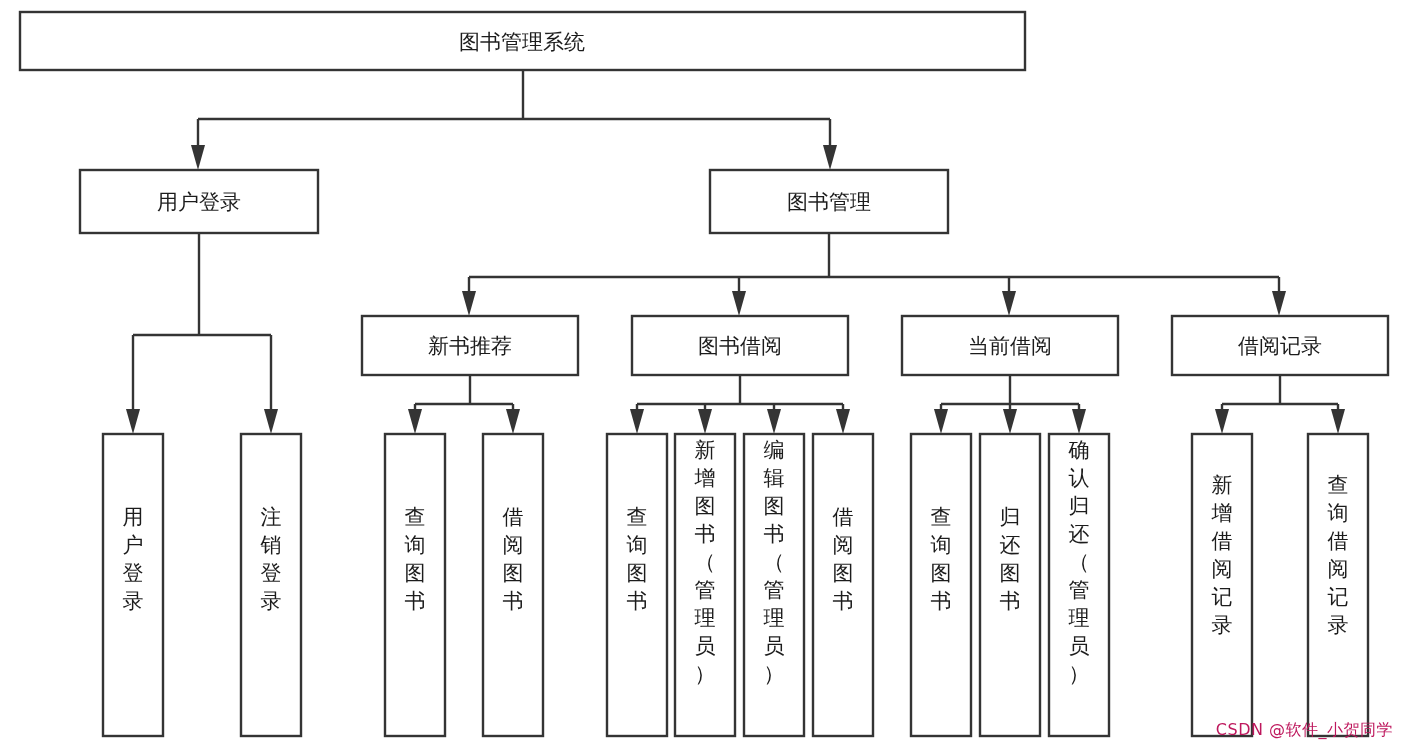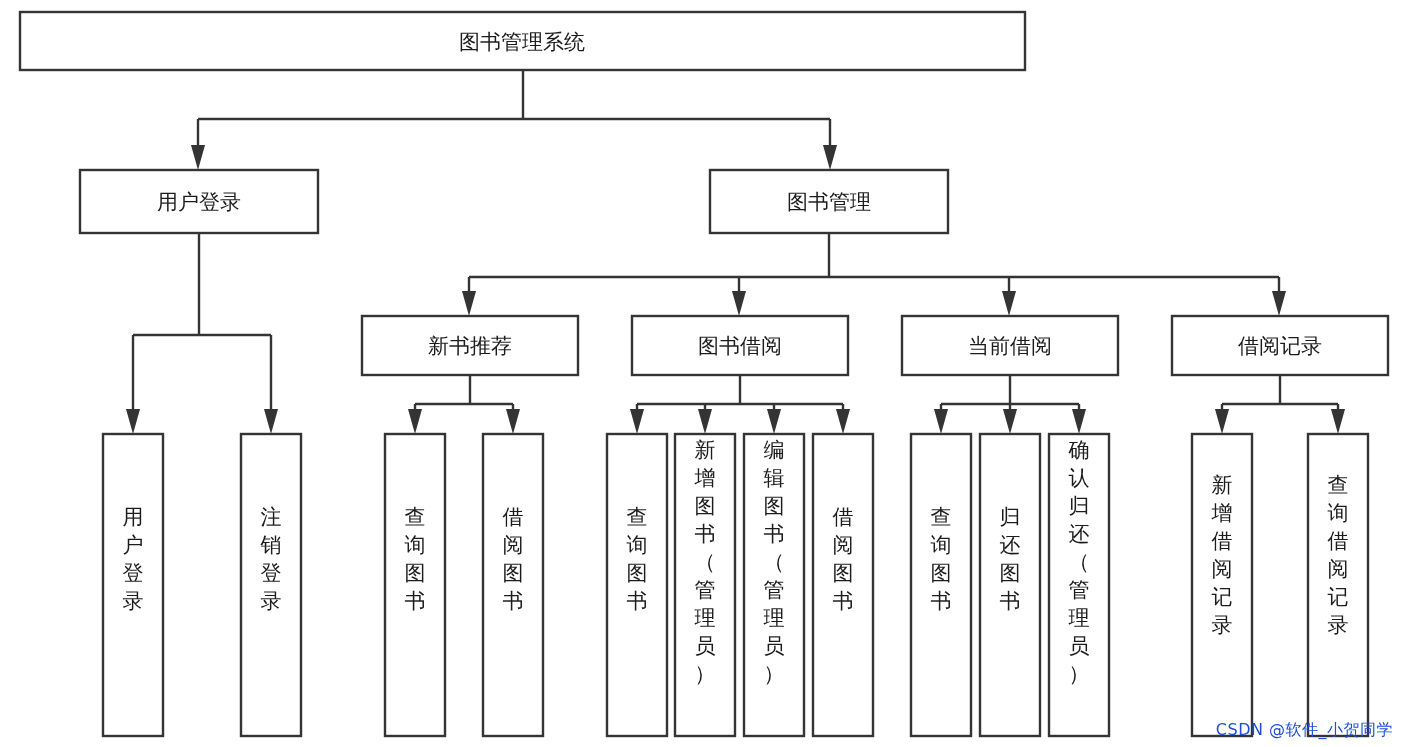--- a/index.html
+++ b/index.html
@@ -55,21 +55,21 @@
     font-size: 21px;
     fill: #1c1c1c;
     text-anchor: middle;
   }
   .watermark-text {
     position: absolute;
     right: 12px;
     bottom: 6px;
     font-family: "DejaVu Sans", "Liberation Sans", sans-serif;
     font-size: 16px;
-    color: #1d4ed8;
+    color: #be185d;
     letter-spacing: 0.5px;
     white-space: nowrap;
     user-select: none;
   }
 </style>
 </head>
 <body>
 
 <div id="diagram-root">
 

